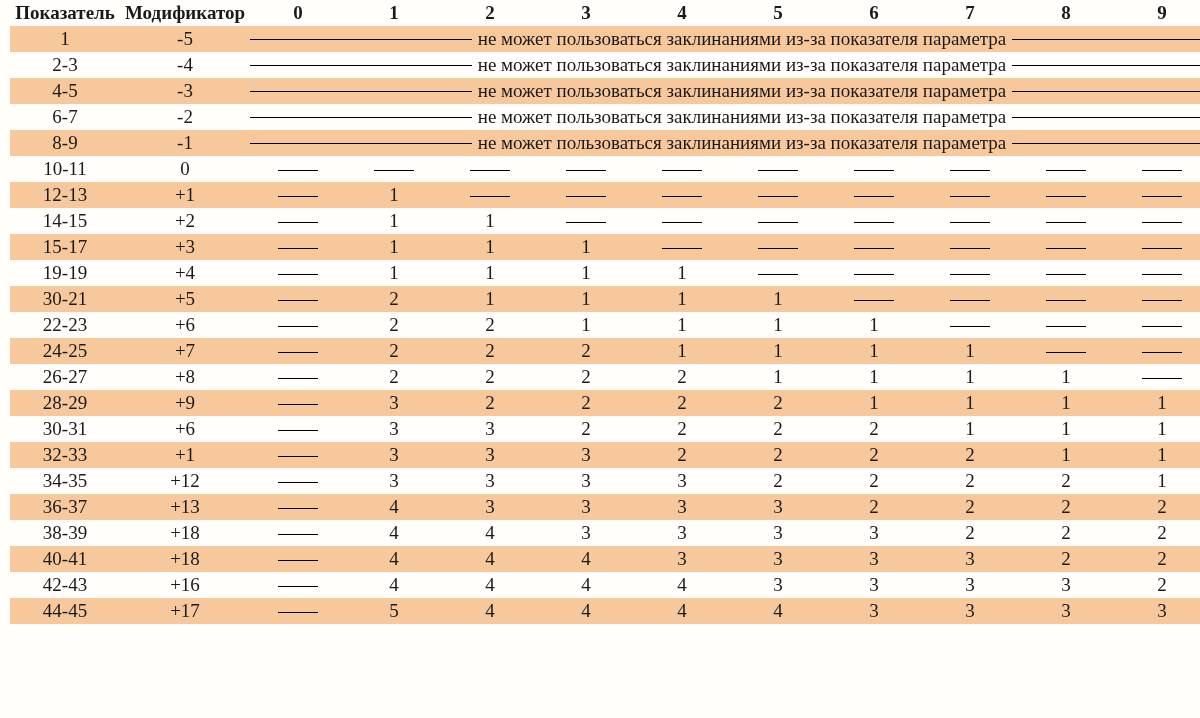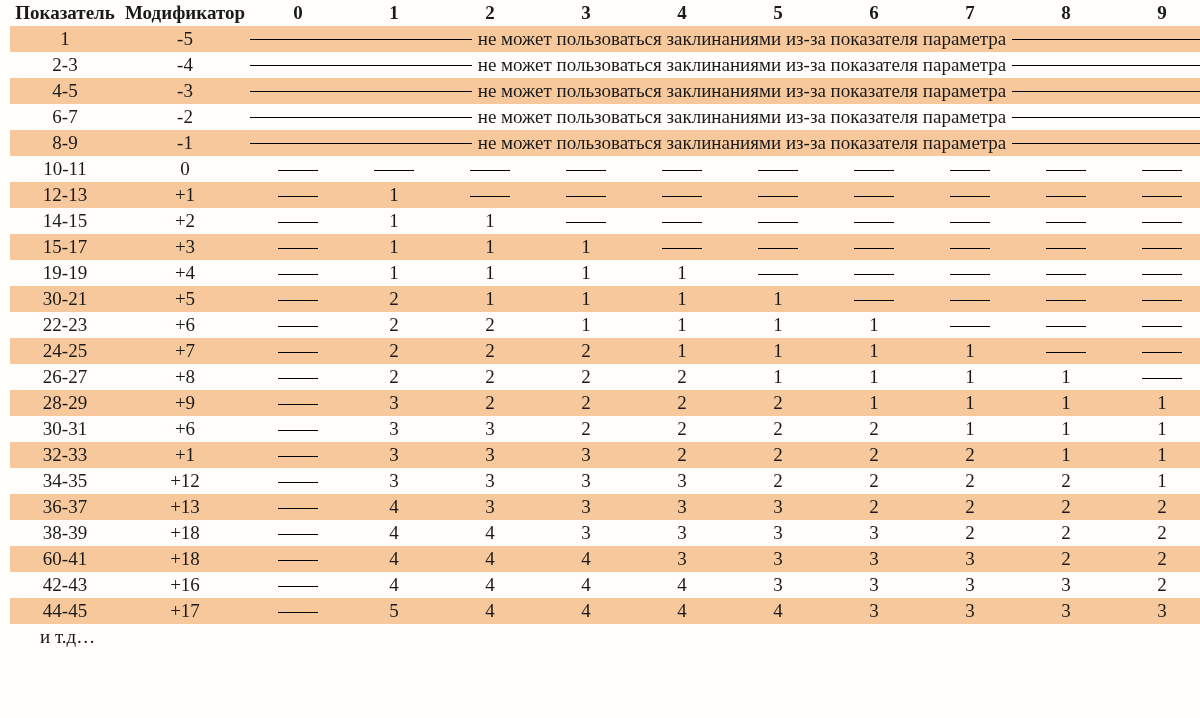--- a/index.html
+++ b/index.html
@@ -336,21 +336,21 @@
           <td>4</td>
           <td>3</td>
           <td>3</td>
           <td>3</td>
           <td>3</td>
           <td>2</td>
           <td>2</td>
           <td>2</td>
         </tr>
         <tr class="stripe">
-          <td>60-41</td>
+          <td>40-41</td>
           <td>+18</td>
           <td><span class="dash"></span></td>
           <td>4</td>
           <td>4</td>
           <td>4</td>
           <td>3</td>
           <td>3</td>
           <td>3</td>
           <td>3</td>
           <td>2</td>
@@ -379,14 +379,13 @@
           <td>4</td>
           <td>4</td>
           <td>4</td>
           <td>3</td>
           <td>3</td>
           <td>3</td>
           <td>3</td>
         </tr>
       </tbody>
   </table>
-  <div class="footer">и т.д…</div>
 </div>
 
 </body></html>

